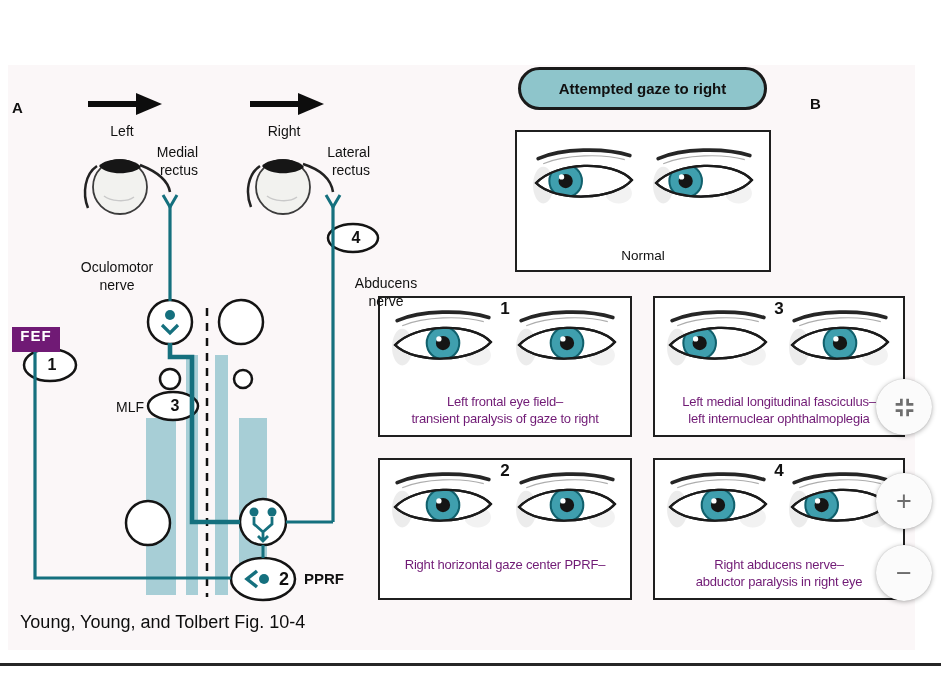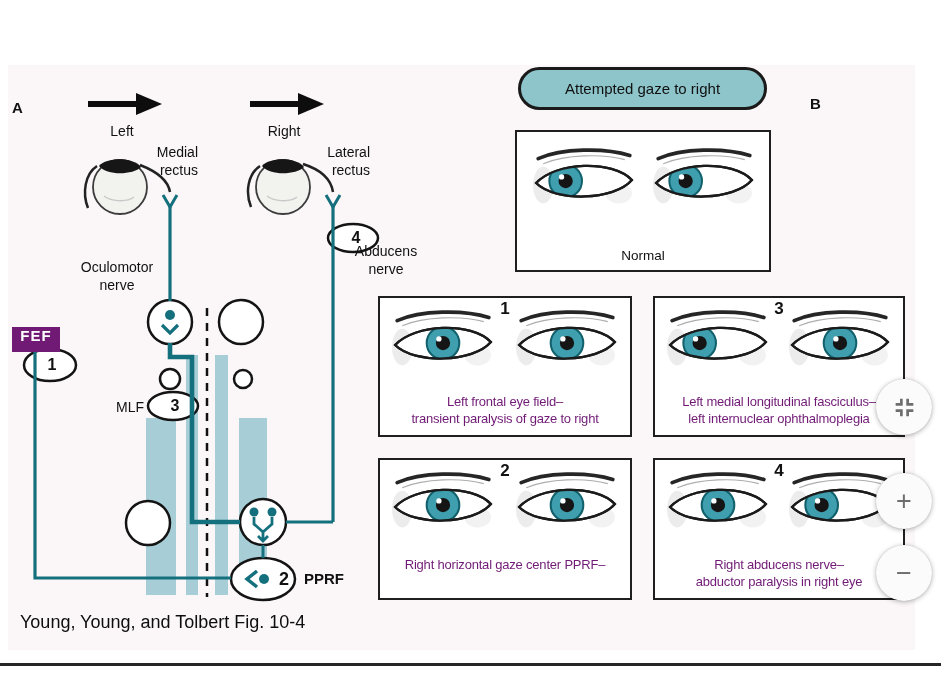--- a/index.html
+++ b/index.html
@@ -24,21 +24,21 @@
   }
   .fefbox{
     position:absolute;left:12px;top:327px;width:48px;height:25px;
     background:#701a75;color:#fff;font-weight:bold;font-size:15px;
     display:flex;align-items:flex-start;justify-content:center;letter-spacing:1px;z-index:4;
   }
   .banner{
     position:absolute;left:518px;top:67px;width:249px;height:43px;
     background:#8ec5cb;border:3px solid #1a1a1a;border-radius:24px;
     display:flex;align-items:center;justify-content:center;
-    font-weight:normal;font-size:15px;color:#101010;box-sizing:border-box;z-index:2;
+    font-weight:bold;font-size:15px;color:#101010;box-sizing:border-box;z-index:2;
   }
   .bbox{
     position:absolute;background:#ffffff;border:2px solid #1f1f1f;
     box-sizing:border-box;z-index:2;
   }
   .bbox .num{
     position:absolute;top:1px;left:0;right:0;text-align:center;
     font-weight:bold;font-size:17px;
   }
   .cap1,.cap2{
@@ -141,21 +141,21 @@
     <circle cx="264" cy="579" r="5" fill="#15707e"></circle>
   </g>
 </svg>
 
 <div class="lbl bold z3" style="left:12px;top:99px;font-size:15px">A</div>
 <div class="lbl center z3" style="left:92px;top:122px;width:60px">Left</div>
 <div class="lbl center z3" style="left:254px;top:122px;width:60px">Right</div>
 <div class="lbl right z3" style="left:138px;top:143px;width:60px">Medial rectus</div>
 <div class="lbl right z3" style="left:310px;top:143px;width:60px">Lateral rectus</div>
 <div class="lbl center z3" style="left:76px;top:258px;width:82px">Oculomotor nerve</div>
-<div class="lbl center z3" style="left:344px;top:242px;width:84px">Abducens nerve</div>
+<div class="lbl center z3" style="left:344px;top:274px;width:84px">Abducens nerve</div>
 <div class="lbl right z3" style="left:102px;top:398px;width:42px">MLF</div>
 <div class="lbl bold z3" style="left:304px;top:570px;font-size:15px">PPRF</div>
 <div class="fefbox">
   <span>FEF</span>
 </div>
 <div class="marker" style="left:52px;top:365px">1</div>
 <div class="marker" style="left:175px;top:406px">3</div>
 <div class="marker" style="left:356px;top:238px">4</div>
 <div class="marker" style="left:284px;top:579px;font-size:18px">2</div>
 

